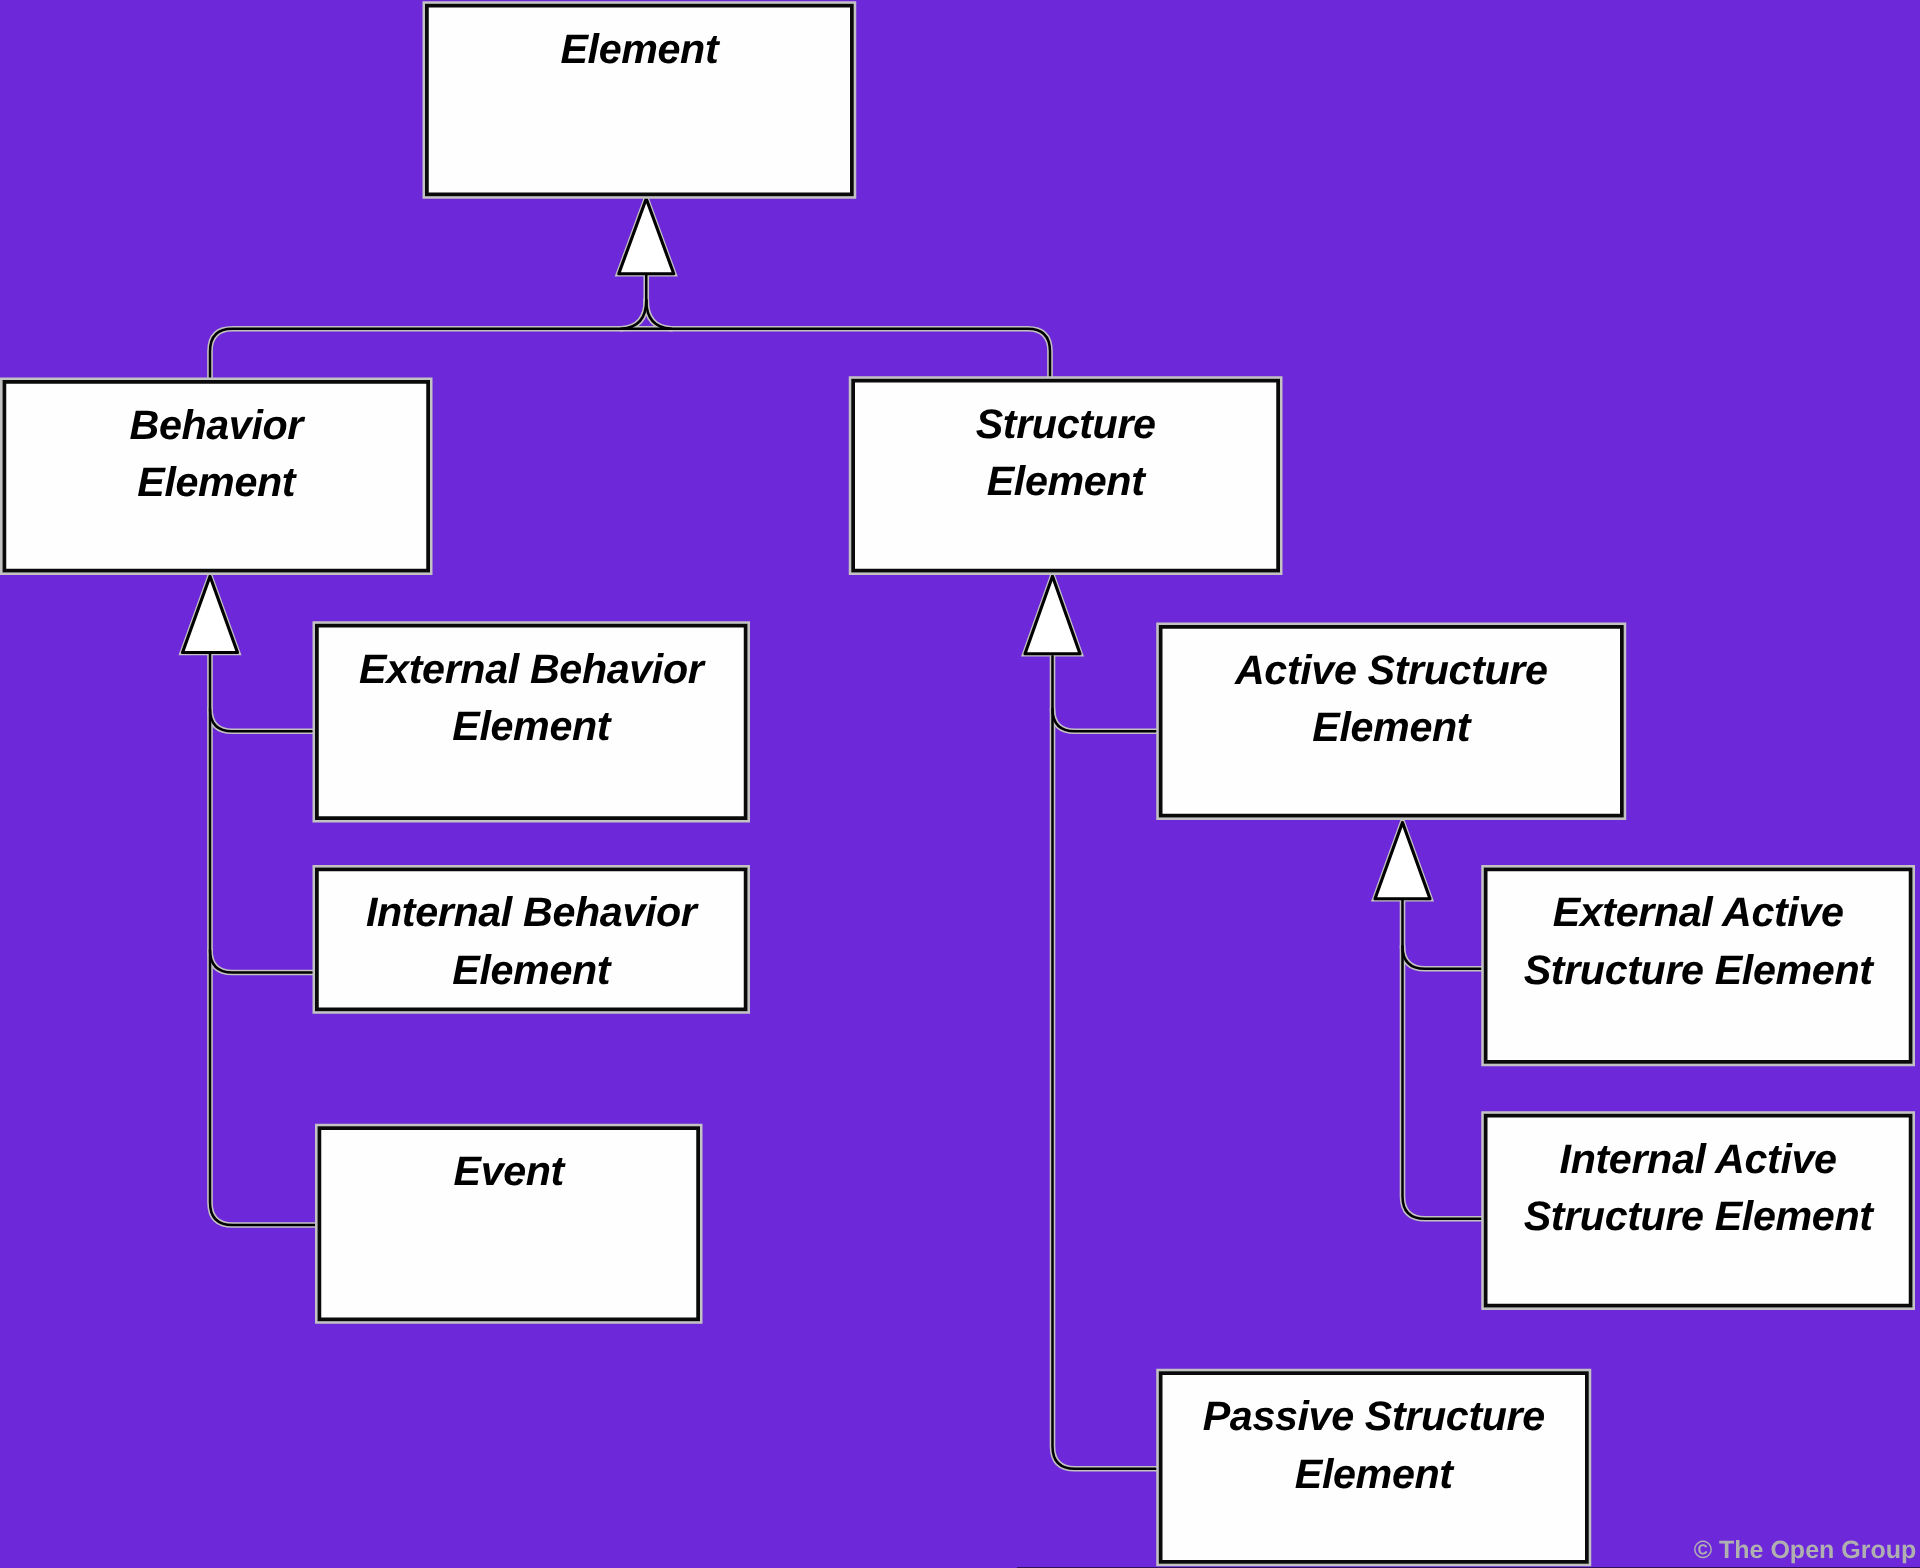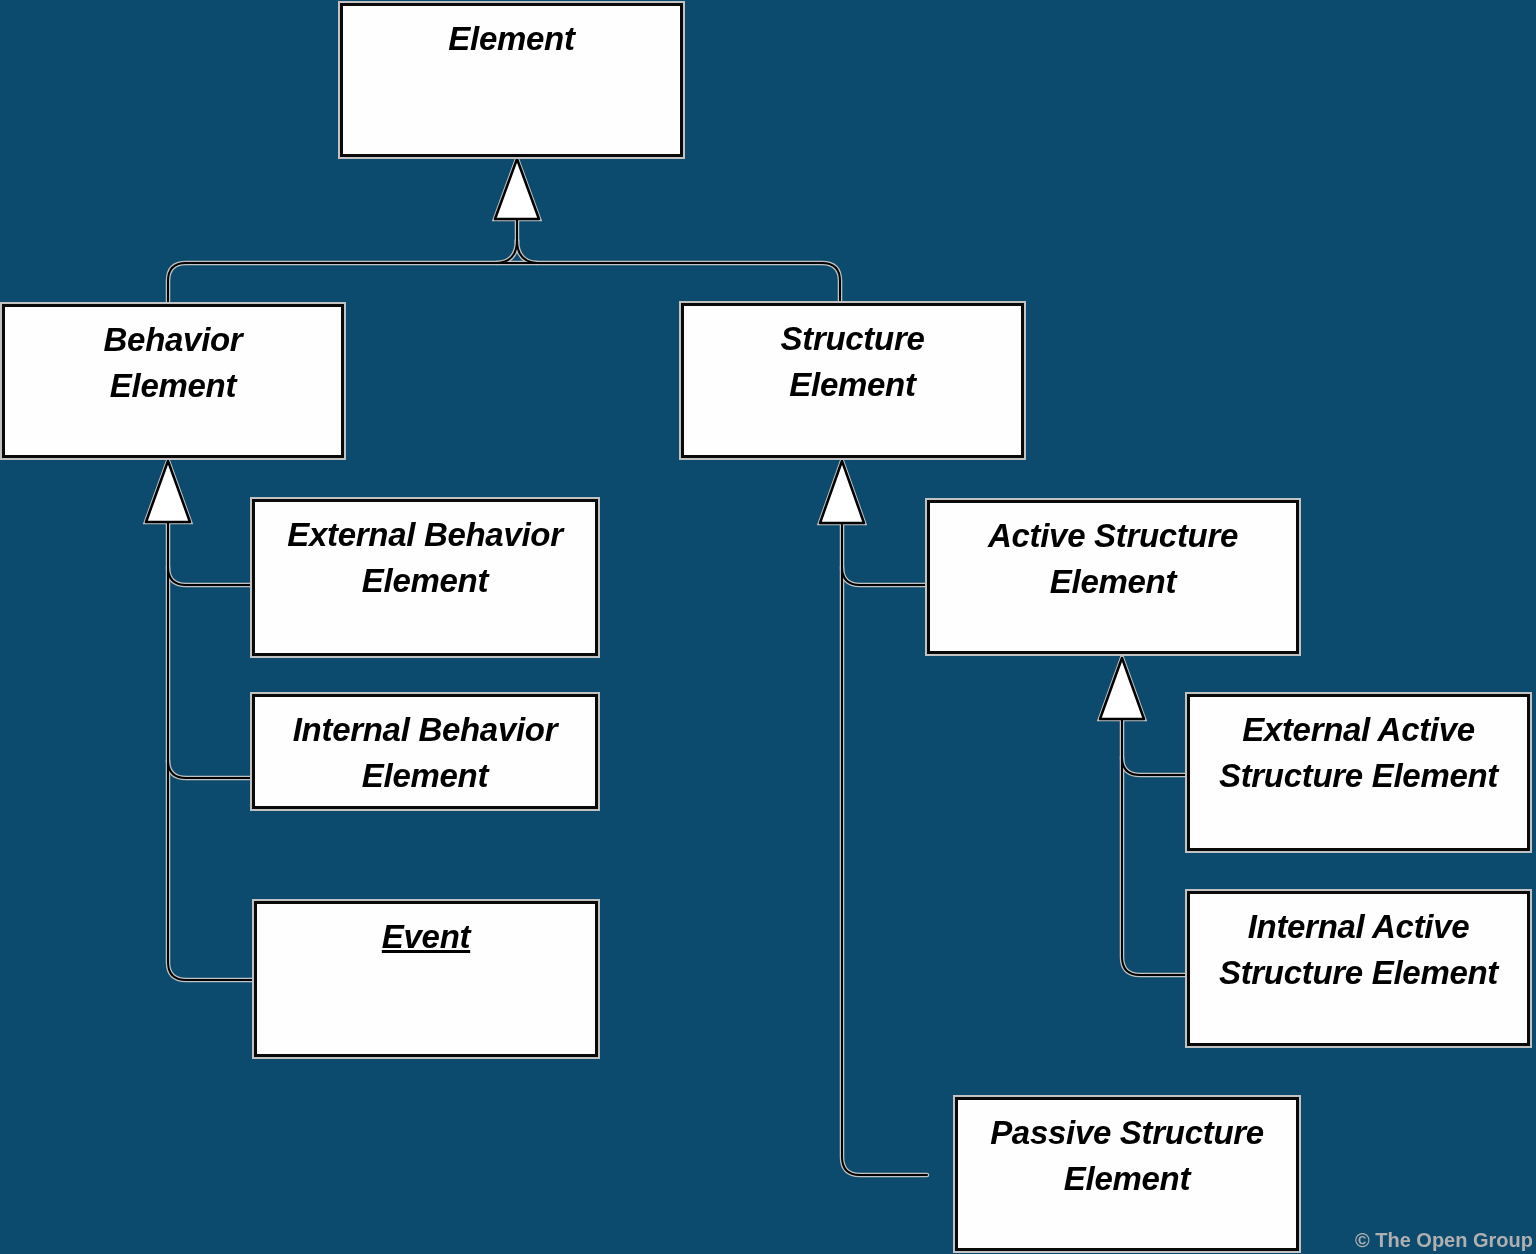--- a/index.html
+++ b/index.html
@@ -4,21 +4,21 @@
 <style>
   html, body {
     margin: 0;
     padding: 0;
     background: #000000;
   }
   .stage {
     position: relative;
     width: 1536px;
     height: 1254px;
-    background: #0c4a6e;
+    background: #6d28d9;
     overflow: hidden;
     font-family: "Liberation Sans", sans-serif;
   }
   svg.connectors {
     position: absolute;
     left: 0; top: 0;
     width: 1536px; height: 1254px;
   }
   .node {
     position: absolute;
@@ -35,25 +35,25 @@
     text-align: center;
     white-space: pre-line;
     padding: 10px 4px 0 4px;
   }
   
   .n-element            { left: 340px;  top: 3px;    width: 343px; height: 154px; }
   .n-behavior           { left: 2px;    top: 304px;  width: 342px; height: 154px; text-align: center; }
   .n-structure          { left: 681px;  top: 303px;  width: 343px; height: 155px; }
   .n-ext-behavior       { left: 252px;  top: 499px;  width: 346px; height: 157px; }
   .n-int-behavior       { left: 252px;  top: 694px;  width: 346px; height: 115px; }
-  .n-event              { left: 254px;  top: 901px;  width: 344px; height: 156px; text-decoration: underline; }
+  .n-event              { left: 254px;  top: 901px;  width: 306px; height: 156px; }
   .n-active-structure   { left: 927px;  top: 500px;  width: 372px; height: 154px; }
   .n-ext-active         { left: 1187px; top: 694px;  width: 343px; height: 157px; }
   .n-int-active         { left: 1187px; top: 891px;  width: 343px; height: 155px; }
-  .n-passive-structure  { left: 927px;  top: 1097px; width: 344px; height: 154px; margin-left: 28px; }
+  .n-passive-structure  { left: 927px;  top: 1097px; width: 344px; height: 154px; }
 
   .copyright {
     position: absolute;
     right: 3px;
     bottom: 2px;
     color: #b0b0b0;
     font-size: 20px;
     font-weight: bold;
     font-style: normal;
     letter-spacing: 0;

